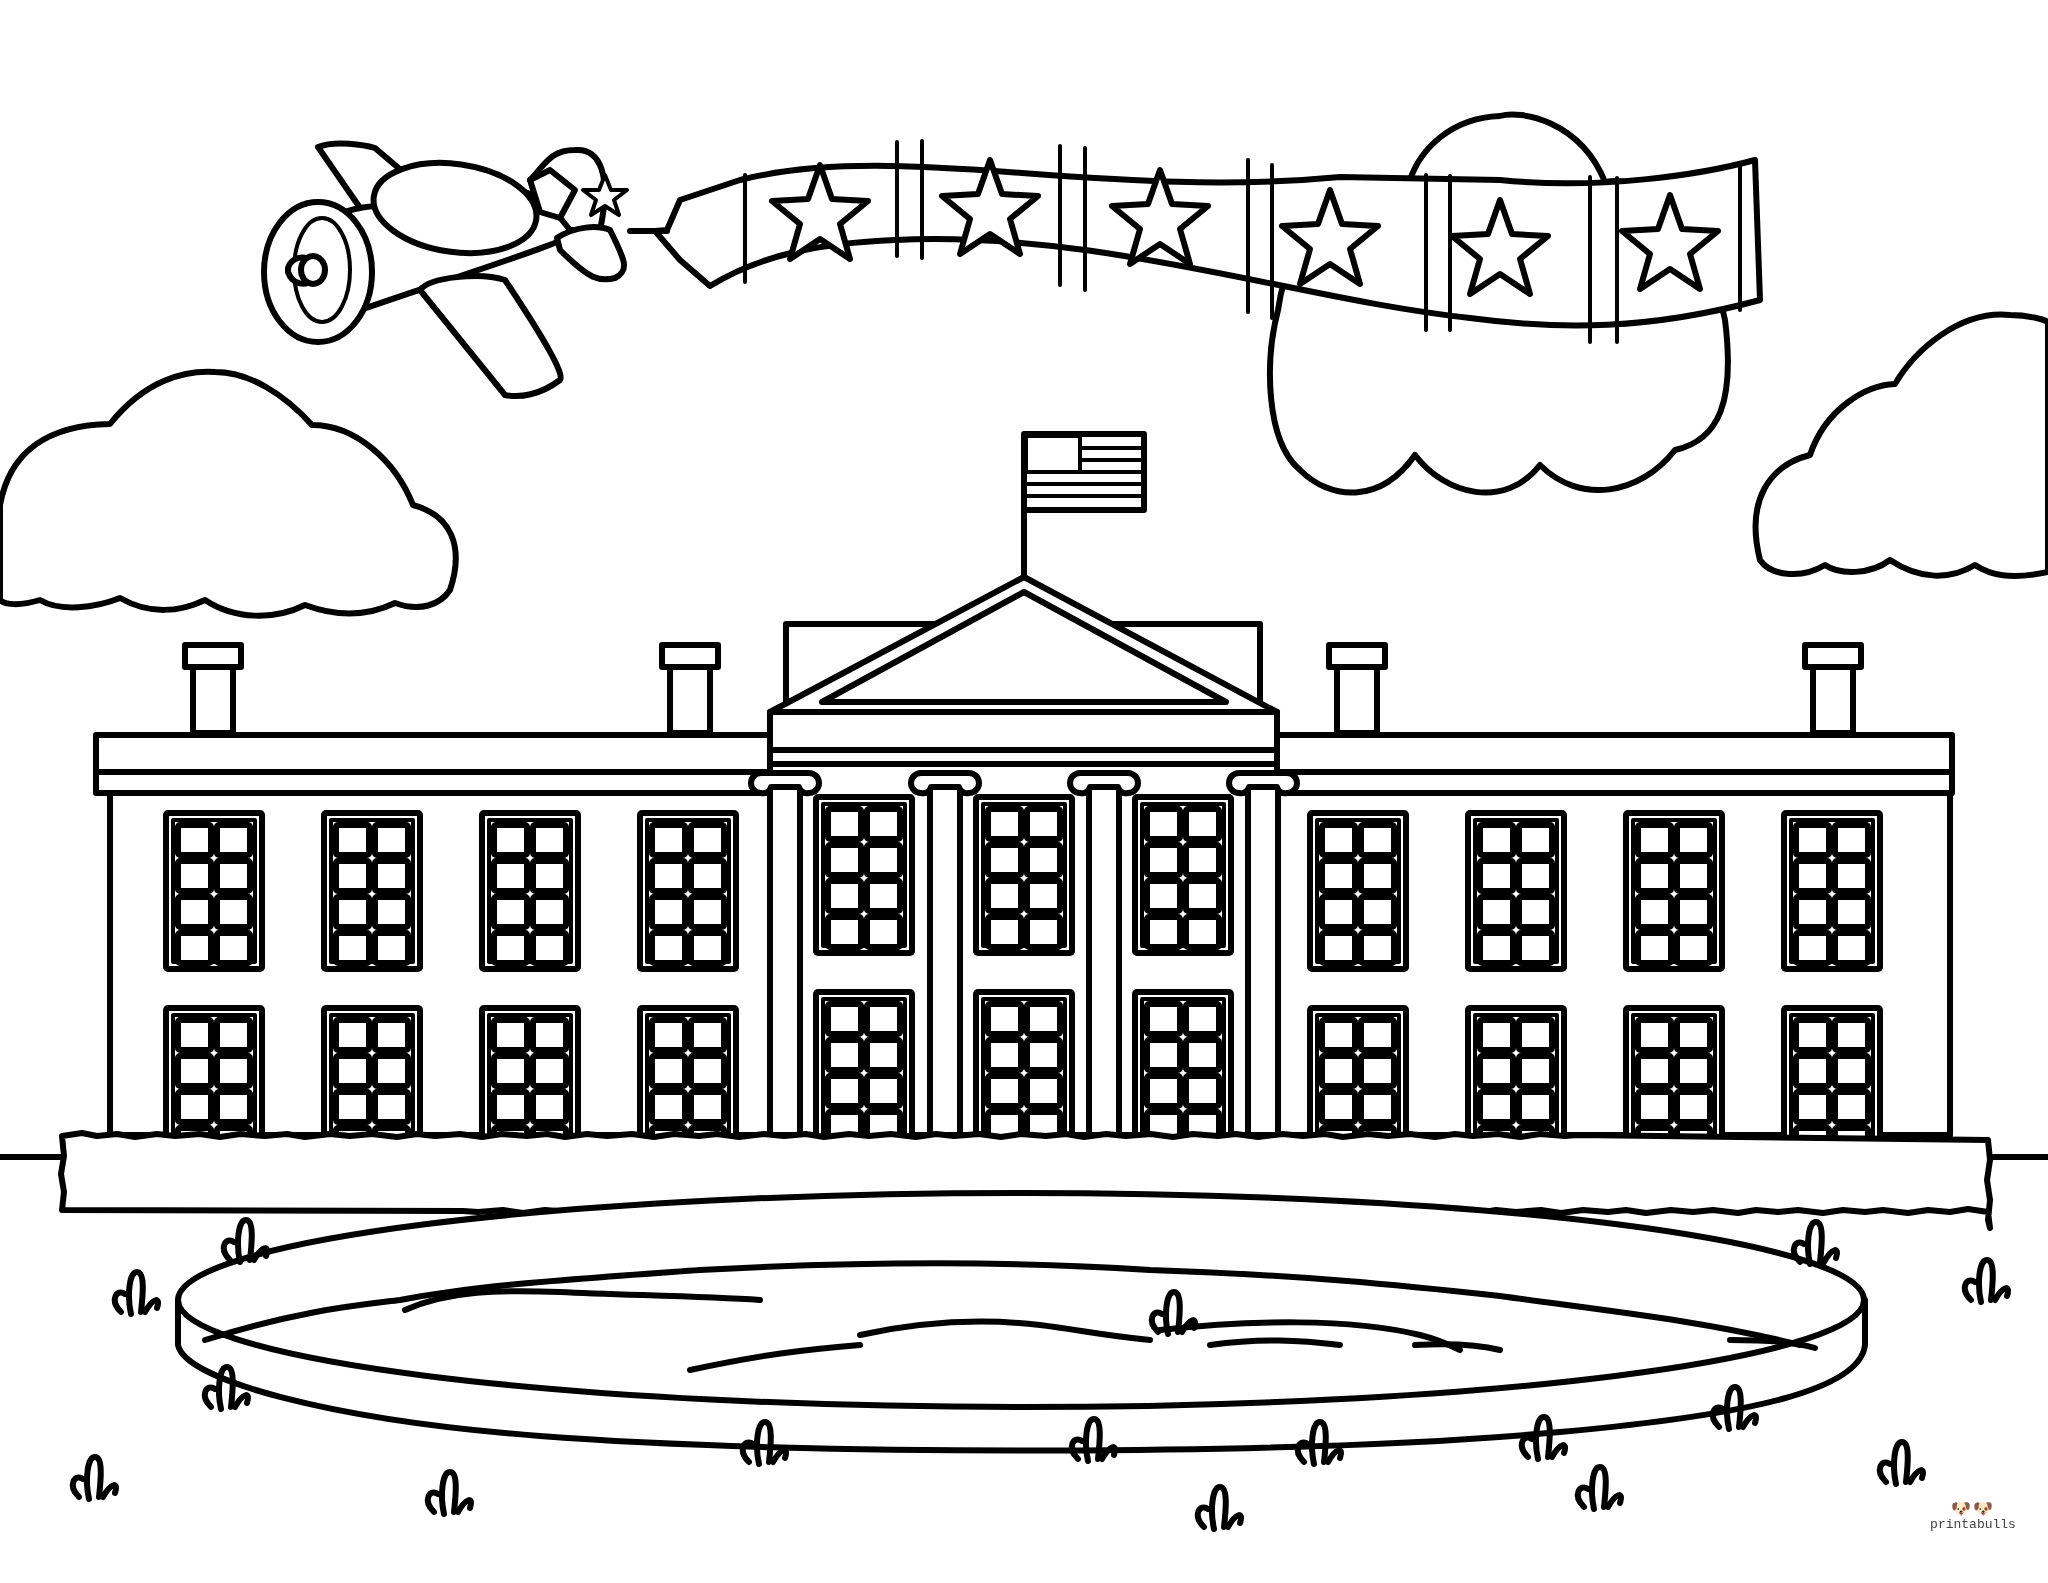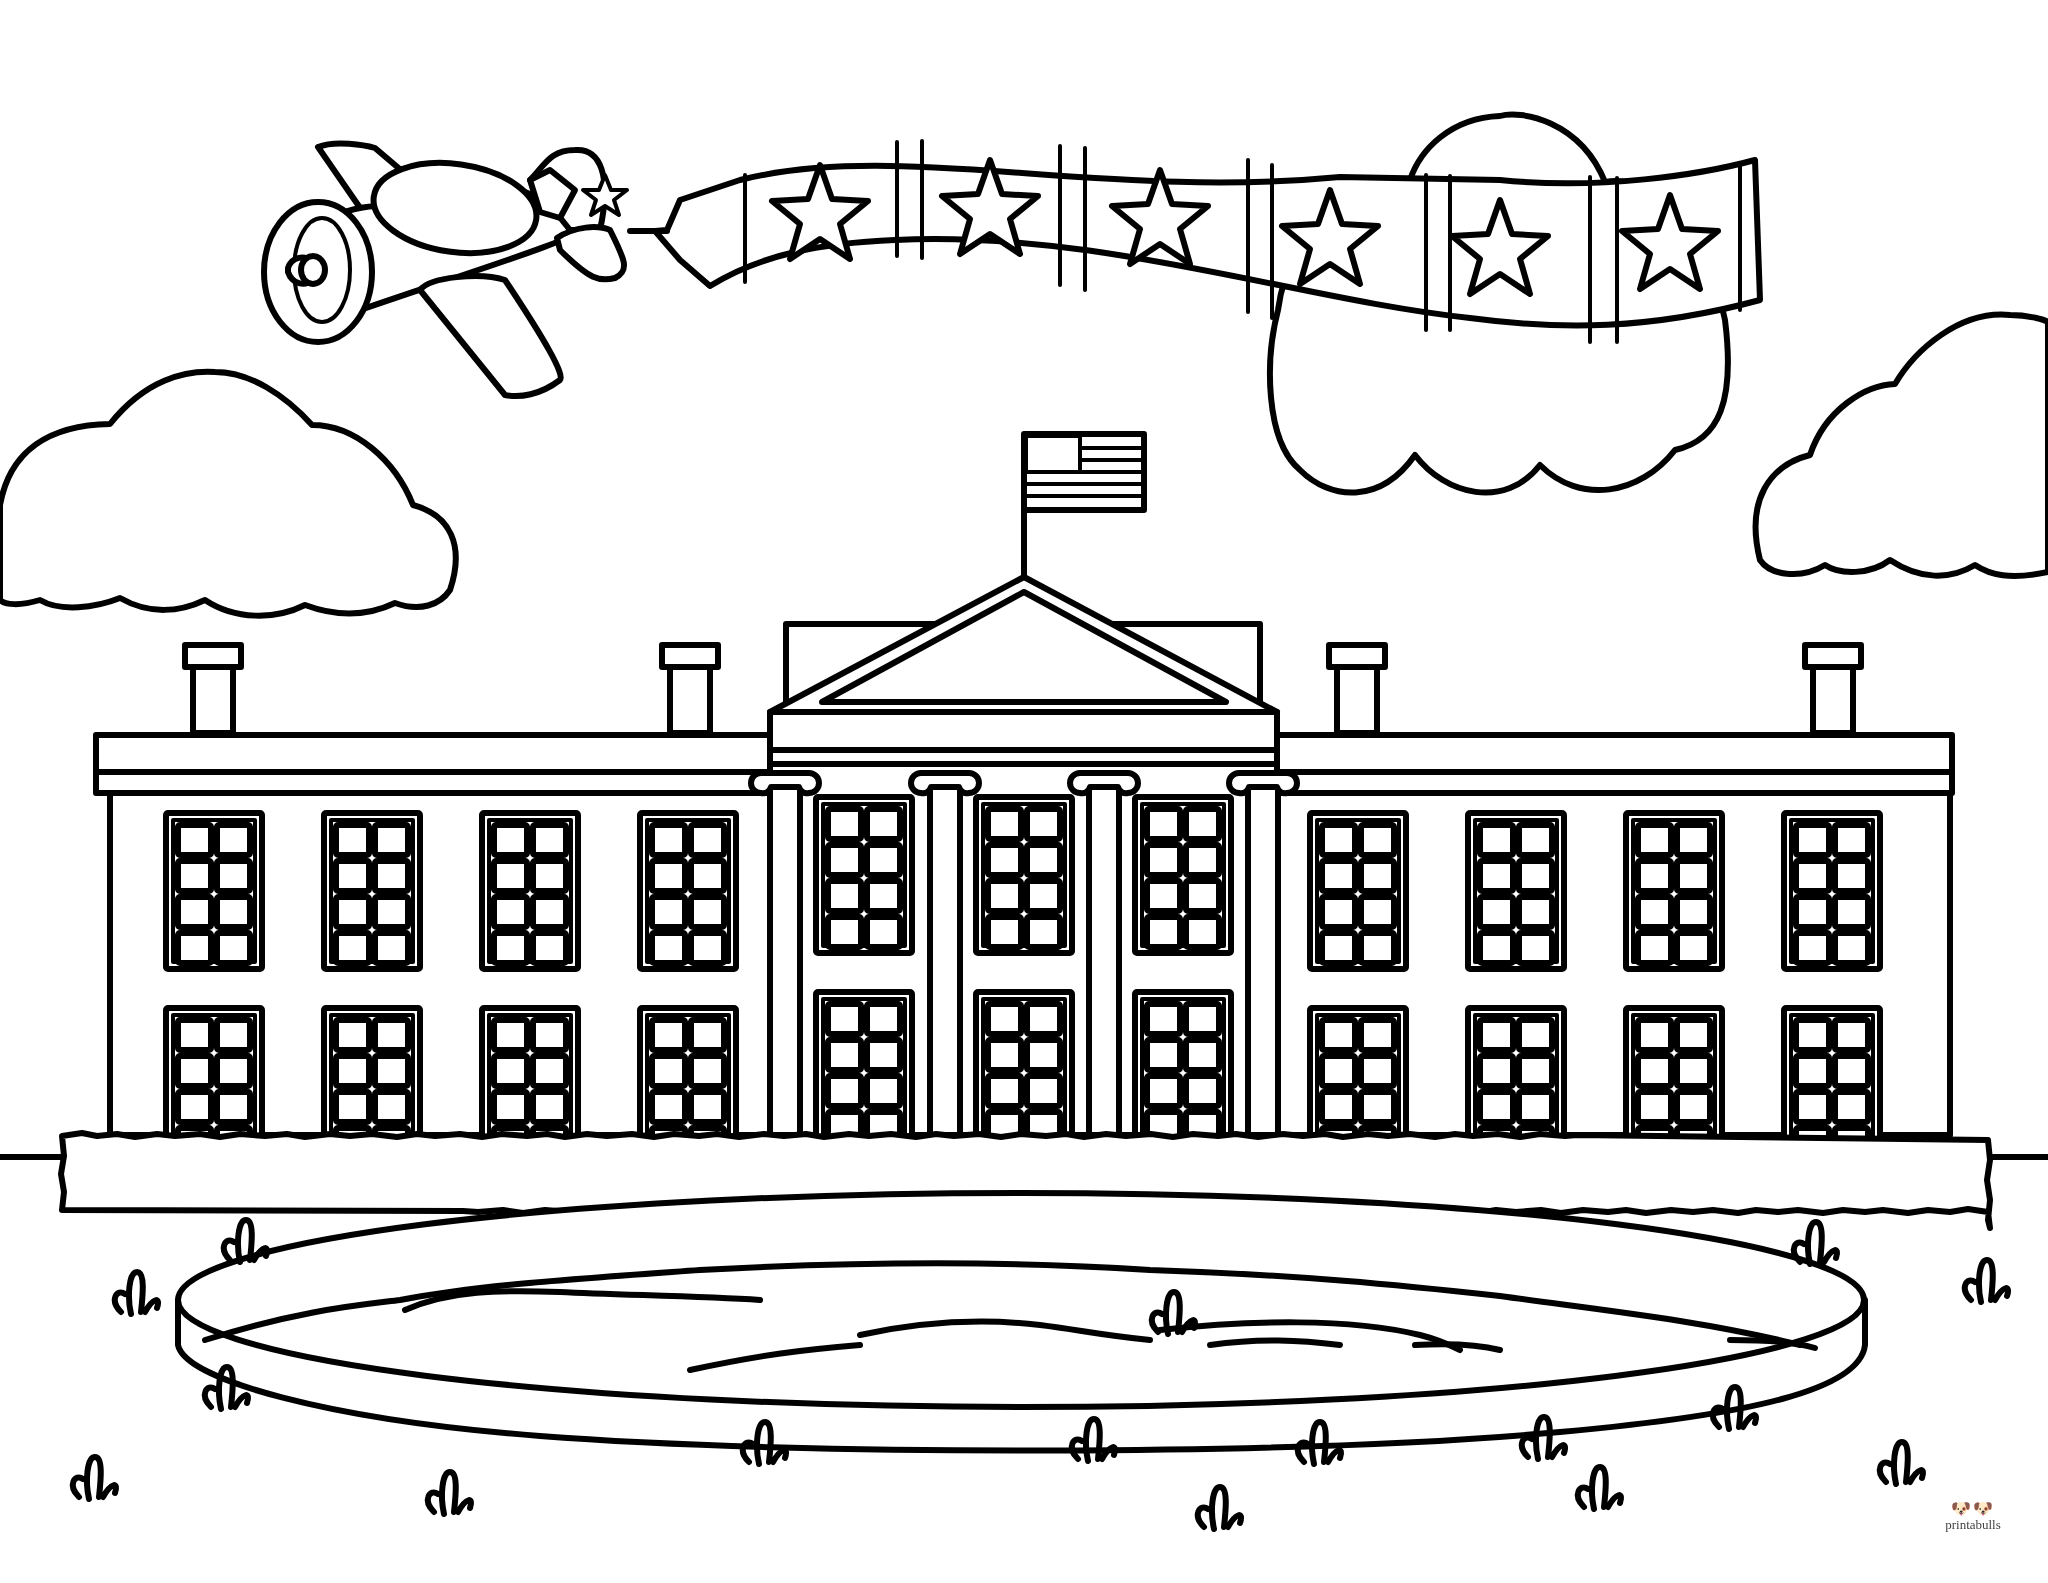--- a/index.html
+++ b/index.html
@@ -3,21 +3,21 @@
 <meta charset="utf-8">
 <style>
   html, body { margin: 0; padding: 0; background: #ffffff; }
   body { width: 2048px; height: 1583px; overflow: hidden; position: relative; font-family: "DejaVu Sans", sans-serif; }
   #scene { position: absolute; left: 0; top: 0; width: 2048px; height: 1583px; }
   .ln { fill: #ffffff; stroke: #000000; stroke-width: 6; stroke-linejoin: round; stroke-linecap: round; }
   .ln-thin { fill: #ffffff; stroke: #000000; stroke-width: 4; stroke-linejoin: round; stroke-linecap: round; }
   .no-fill { fill: none; }
   .watermark { position: absolute; left: 1928px; top: 1500px; width: 90px; text-align: center; }
   .wm-dogs { font-size: 16px; letter-spacing: 2px; color: #000; line-height: 18px; }
-  .wm-text { font-family: Liberation Serif, serif; font-size: 13px; color: #444; line-height: 14px; }
+  .wm-text { font-family: Liberation Mono, monospace; font-size: 13px; color: #444; line-height: 14px; }
 </style>
 </head>
 <body>
 
 <svg id="scene" viewBox="0 0 2048 1583" xmlns="http://www.w3.org/2000/svg">
   <defs>
 
     <g id="win">
       <rect x="0" y="0" width="96" height="156" rx="2" class="ln"></rect>
       <rect x="7" y="7" width="82" height="142" class="ln-thin no-fill"></rect>

